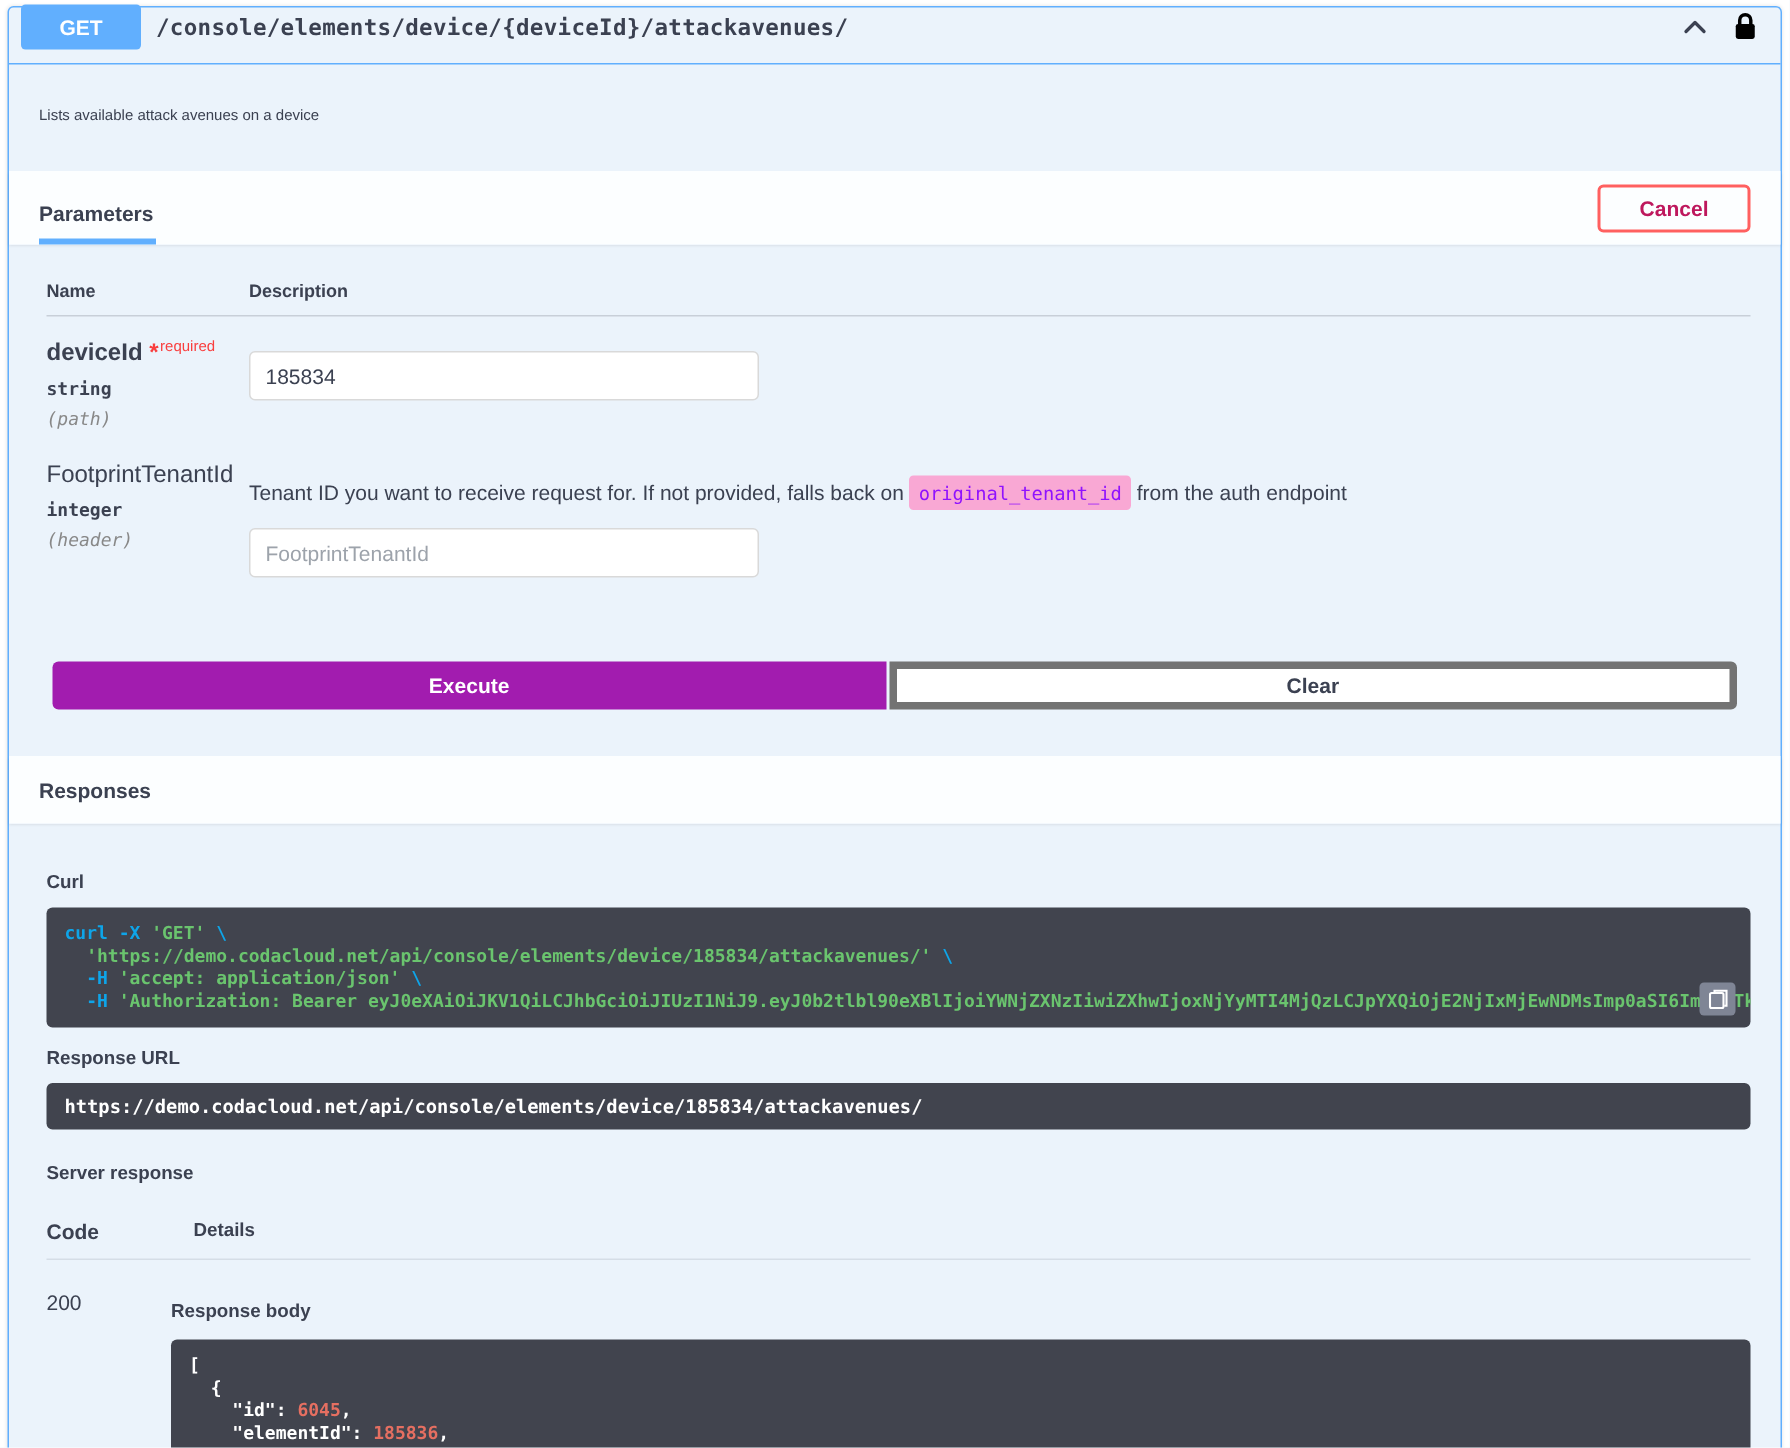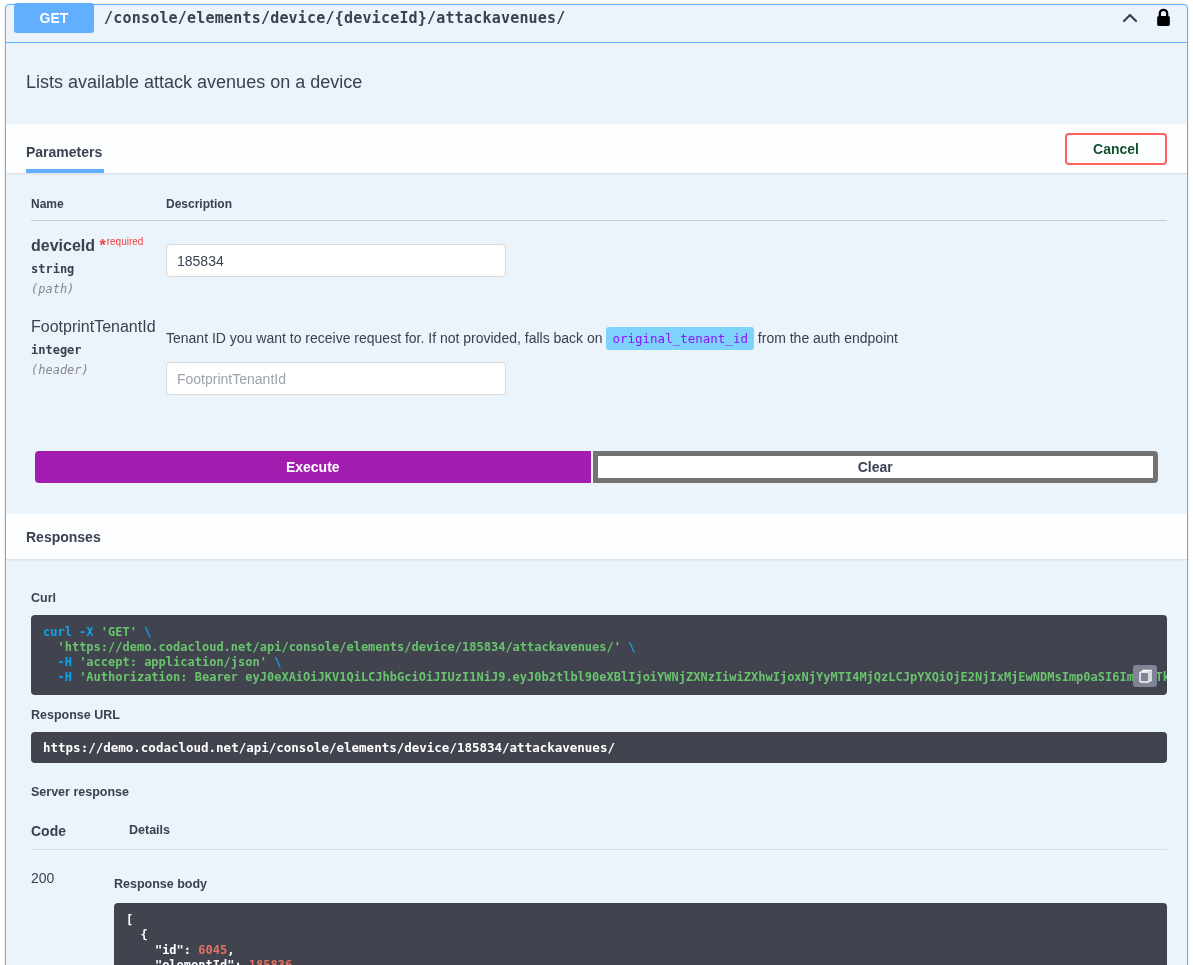--- a/index.html
+++ b/index.html
@@ -23,37 +23,37 @@
     width: 80px; text-align: center; padding: 7px 0; border-radius: 3px;
   }
   .path {
     font-family: "DejaVu Sans Mono", monospace; font-weight: 700;
     font-size: 15px; color: #3b4151; letter-spacing: .2px;
   }
   .summary-right { margin-left: auto; display: flex; align-items: center; gap: 16px; padding-right: 4px; }
   .icon-btn { background: none; border: none; cursor: pointer; display: flex; align-items: center; }
 
   
-  .description { padding: 29px 20px 31px 20px; font-size: 18px; color: #3b4151; }
+  .description { padding: 29px 20px 31px 20px; font-size: 10px; color: #3b4151; }
 
   
   .section-header {
     display: flex; align-items: center; justify-content: space-between;
     padding: 0 20px; background: rgba(255,255,255,.85);
     box-shadow: 0 1px 2px rgba(0,0,0,.1);
   }
   .params-header { height: 49px; }
   .responses-header { height: 45px; font-weight: 700; font-size: 14px; }
   .tab-title {
     font-weight: 700; font-size: 14px; align-self: flex-end;
     padding: 15px 2px 9px 0; border-bottom: 4px solid #61affe;
   }
   .btn-cancel {
     background: transparent; border: 2px solid #ff6060; border-radius: 4px;
-    color: #14532d; font-weight: 700; font-size: 14px;
+    color: #be185d; font-weight: 700; font-size: 14px;
     padding: 6px 26px; cursor: pointer; font-family: "Liberation Sans", sans-serif;
   }
 
   
   .params-table { padding: 24px 20px 0 25px; }
   .t-head {
     display: grid; grid-template-columns: 135px 1fr;
     font-size: 12px; font-weight: 700; padding-bottom: 9px;
     border-bottom: 1px solid rgba(59,65,81,.2);
   }
@@ -67,21 +67,21 @@
   .p-loc { font-family: "DejaVu Sans Mono", monospace; font-size: 12px; font-style: italic; color: #888; margin-top: 6px; }
   .p-input {
     width: 340px; height: 33px; border: 1px solid #d9d9d9; border-radius: 4px;
     background: #fff; padding: 0 10px; font-size: 14px; color: #3b4151;
     font-family: "Liberation Sans", sans-serif; margin-top: 8px;
   }
   .p-input::placeholder { color: #9da3ab; }
   .desc-text { font-size: 14px; margin-top: 12px; }
   .code-chip {
     font-family: "DejaVu Sans Mono", monospace; font-size: 12.5px;
-    background: #7dd3fc; color: #9012fe; padding: 4px 6px; border-radius: 3px;
+    background: #f9a8d4; color: #9012fe; padding: 4px 6px; border-radius: 3px;
   }
   .row2 .p-input { margin-top: 16px; }
 
   
   .execute-wrapper { display: flex; gap: 2px; margin: 56px 29px 31px 29px; }
   .btn-execute {
     flex: 1; height: 32px; background: #a21caf; color: #fff; font-weight: 700;
     font-size: 14px; border: none; border-radius: 4px 0 0 4px; cursor: pointer;
     font-family: "Liberation Sans", sans-serif;
   }

